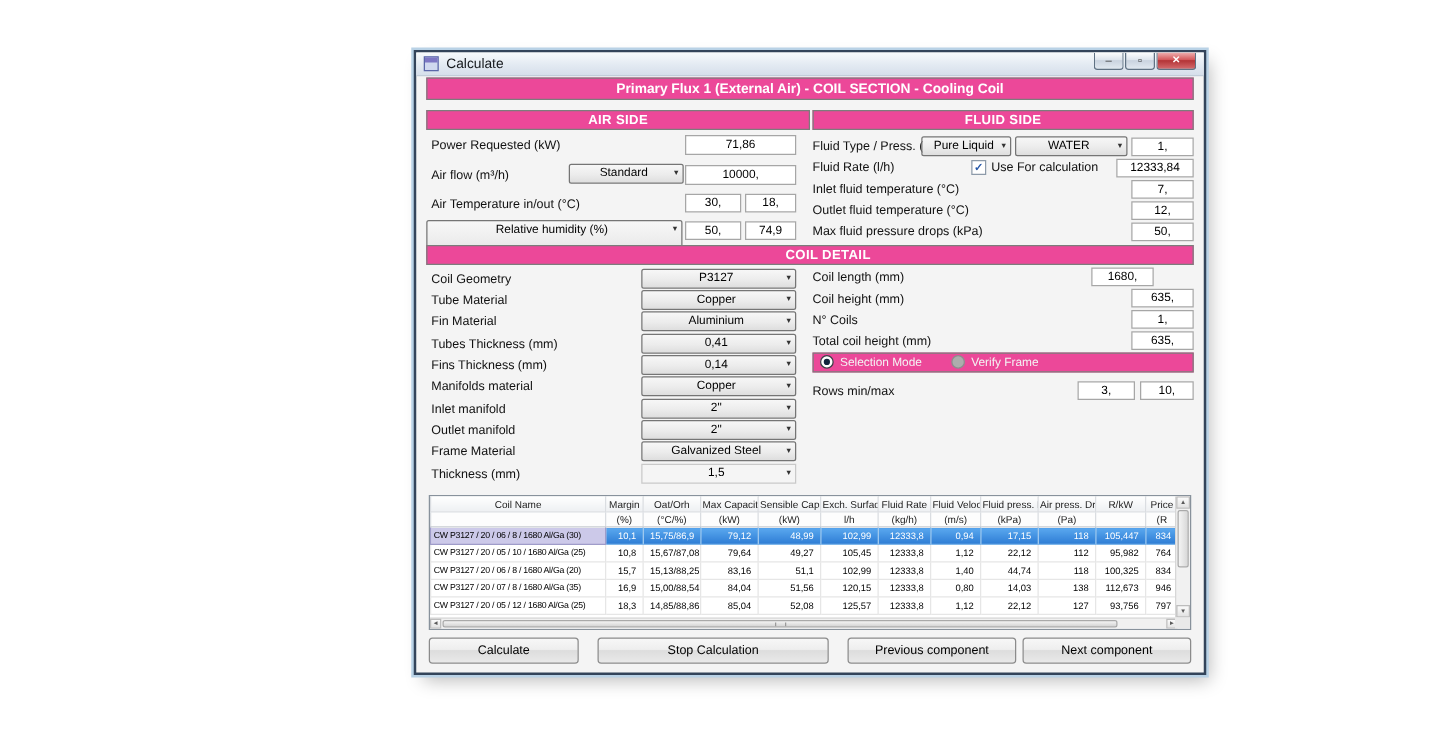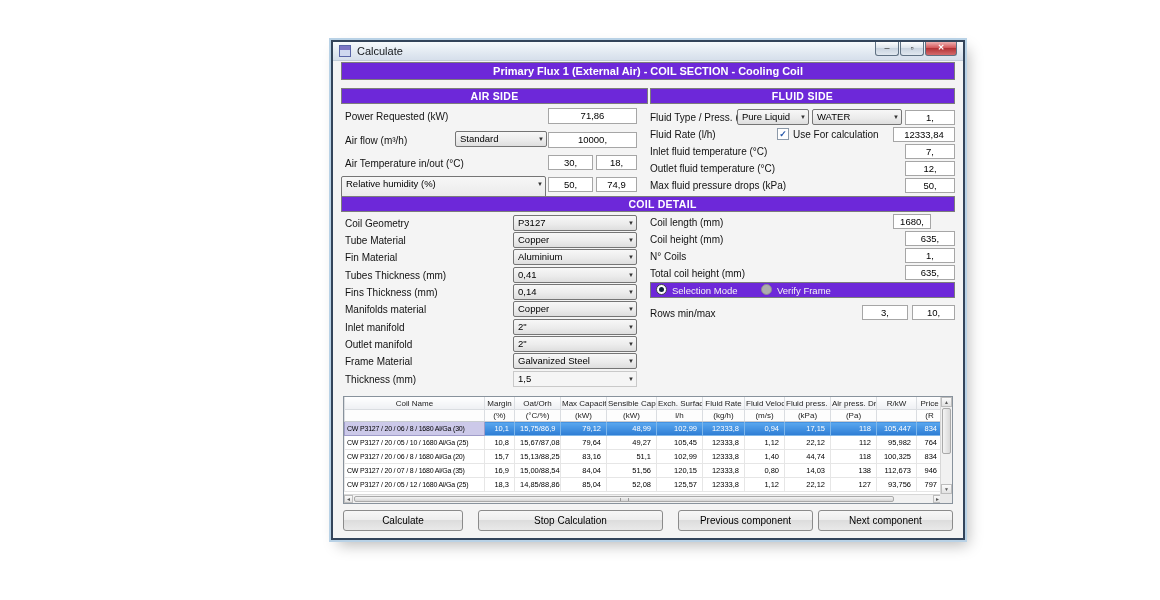--- a/index.html
+++ b/index.html
@@ -11,31 +11,31 @@
   .titlebar{position:absolute;left:0;top:0;width:100%;height:19px;box-sizing:border-box;
             background:linear-gradient(#f7fafc,#e3eaf2 55%,#d6dfeb);border-bottom:1px solid #c2cdd9;}
   .appicon{position:absolute;left:6px;top:3px;width:12px;height:12px;background:#cfd8ef;border:1px solid #5a66a8;box-sizing:border-box;}
   .appicon::before{content:"";position:absolute;left:0;top:0;width:100%;height:4px;background:#7d76c4;}
   .wtitle{position:absolute;left:24px;top:3px;font-size:11px;color:#15181c;}
   .caps{position:absolute;right:6px;top:0;display:flex;gap:1px;}
   .cap{width:24px;height:14px;box-sizing:border-box;border:1px solid #5f7183;border-top:none;border-radius:0 0 3px 3px;
        background:linear-gradient(#fdfefe,#dde4ec 45%,#c9d3df 50%,#e1e8f0);text-align:center;line-height:12px;font-size:9px;color:#333;}
   .cap.close{width:32px;background:linear-gradient(#efb0b0,#d4575a 45%,#b33437 50%,#d46a6d);color:#fff;font-weight:bold;font-size:8px;}
   
-  .bar{position:absolute;background:#6d28d9;color:#fff;font-weight:bold;text-align:center;box-sizing:border-box;
+  .bar{position:absolute;background:#ec4899;color:#fff;font-weight:bold;text-align:center;box-sizing:border-box;
        border:1px solid #7c7c7c;white-space:nowrap;overflow:hidden;}
   .bar.main{font-size:11px;line-height:17px;height:18px;}
   .bar.sect{font-size:10.5px;line-height:15px;height:16px;letter-spacing:.3px;}
   
   .lbl{position:absolute;font-size:10px;color:#111;white-space:nowrap;text-align:right;}
   .input{position:absolute;background:#fff;border:1px solid #a6a6a6;box-sizing:border-box;font-size:9.5px;
          text-align:center;line-height:13px;height:15px;overflow:hidden;white-space:nowrap;color:#000;}
   .combo{position:absolute;height:16px;box-sizing:border-box;border:1px solid #757575;border-radius:2px;
          background:linear-gradient(#f7f7f7,#ececec 55%,#dedede);font-size:9.5px;line-height:14px;
-         padding:0 8px 0 4px;overflow:hidden;white-space:nowrap;color:#000;}
+         padding:0 8px 0 4px;overflow:hidden;white-space:nowrap;color:#000;text-align:center;}
   .combo .arr{position:absolute;right:2px;top:4px;font-size:6px;color:#333;line-height:6px;}
   .combo.flat{border:1px solid #c9c9c9;background:#f5f5f5;border-radius:0;}
   .cb{position:absolute;width:12px;height:12px;background:#fff;border:1px solid #8d9aa9;box-sizing:border-box;
       text-align:center;line-height:10px;font-size:9px;color:#2456a8;font-weight:bold;}
   .radio{position:absolute;width:11px;height:11px;border-radius:50%;box-sizing:border-box;}
   .radio.on{background:#fff;border:1px solid #3b3f46;}
   .radio.on::after{content:"";position:absolute;left:2px;top:2px;width:5px;height:5px;border-radius:50%;background:#10233c;}
   .radio.off{background:#adadad;border:1px solid #8d8d8d;}
   .modetext{position:absolute;font-size:9.5px;color:#f4f4f4;white-space:nowrap;}
   
@@ -157,21 +157,21 @@
     <div class="lbl" style="left:12px;top:297px;">Outlet manifold</div>
     <div class="combo" style="left:180px;top:294px;width:124px;"><span>2"</span><span class="arr">▼</span></div>
 
     <div class="lbl" style="left:12px;top:314px;">Frame Material</div>
     <div class="combo" style="left:180px;top:311px;width:124px;"><span>Galvanized Steel</span><span class="arr">▼</span></div>
 
     <div class="lbl" style="left:12px;top:332px;">Thickness (mm)</div>
     <div class="combo flat" style="left:180px;top:329px;width:124px;"><span>1,5</span><span class="arr">▼</span></div>
 
     <div class="lbl" style="left:317px;top:175px;">Coil length (mm)</div>
-    <div class="input" style="left:560px;top:172px;width:38px;">1680,</div>
+    <div class="input" style="left:540px;top:172px;width:50px;">1680,</div>
 
     <div class="lbl" style="left:317px;top:192px;">Coil height (mm)</div>
     <div class="input" style="left:572px;top:189px;width:50px;">635,</div>
 
     <div class="lbl" style="left:317px;top:209px;">N° Coils</div>
     <div class="input" style="left:572px;top:206px;width:50px;">1,</div>
 
     <div class="lbl" style="left:317px;top:226px;">Total coil height (mm)</div>
     <div class="input" style="left:572px;top:223px;width:50px;">635,</div>
 

